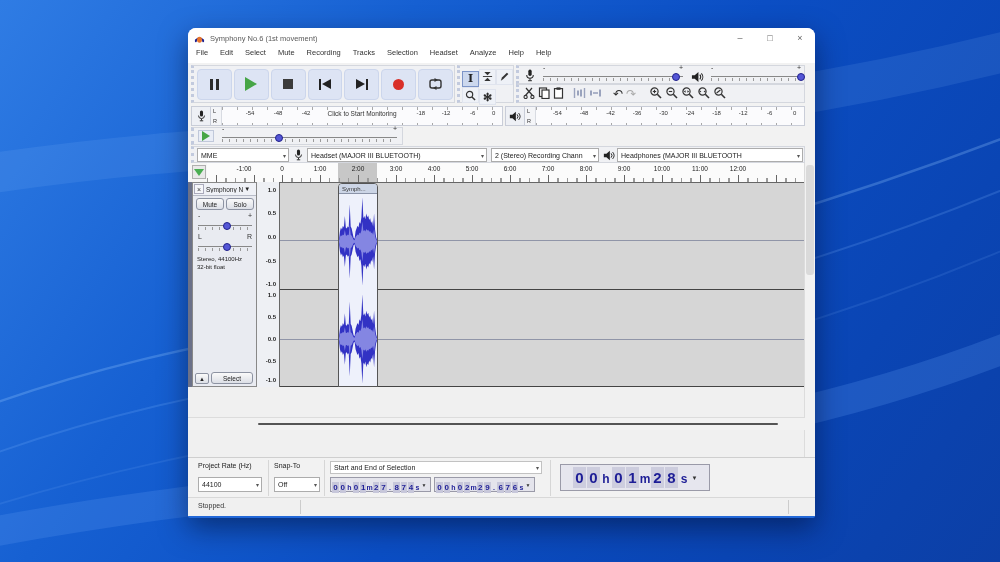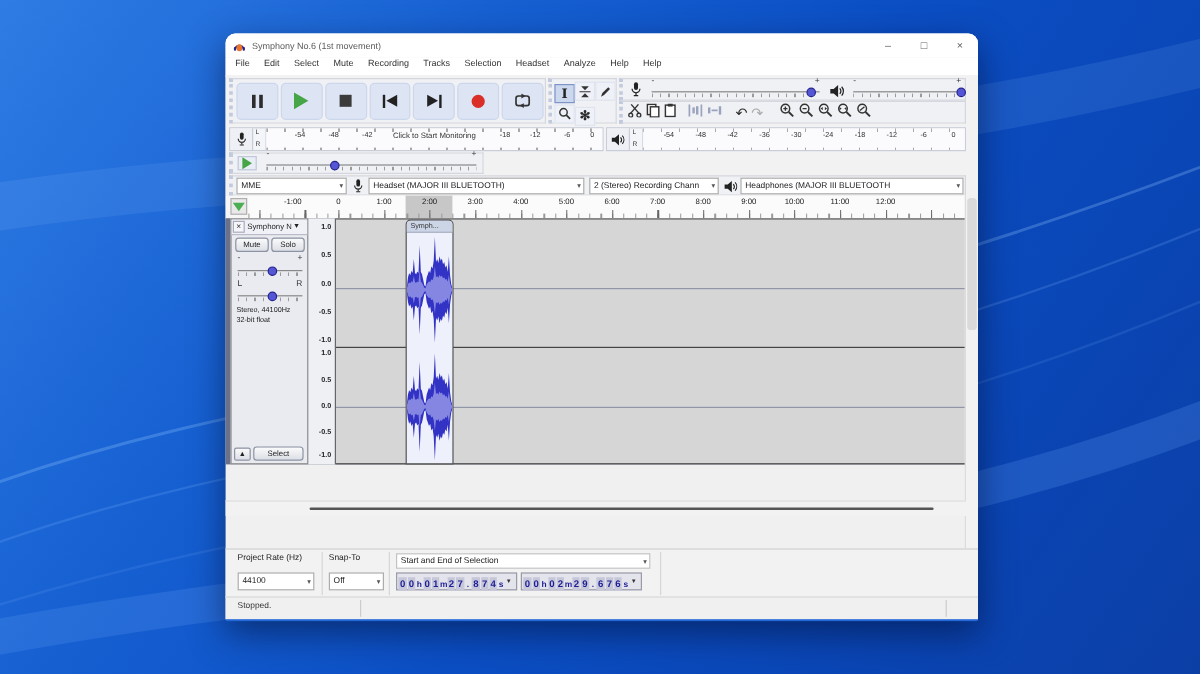--- a/index.html
+++ b/index.html
@@ -524,20 +524,24 @@
       </span>
       <span class="tfield" style="left:142px;top:19px;width:101px;">
         <span><span class="dg">0</span><span class="dg">0</span><span class="lt">h</span><span class="dg">0</span><span class="dg">1</span><span class="lt">m</span><span class="dg">2</span><span class="dg">7</span><span class="lt">.</span><span class="dg">8</span><span class="dg">7</span><span class="dg">4</span><span class="lt">s</span></span>
         <span class="fld-arr">▼</span>
       </span>
       <span class="tfield" style="left:246px;top:19px;width:101px;">
         <span><span class="dg">0</span><span class="dg">0</span><span class="lt">h</span><span class="dg">0</span><span class="dg">2</span><span class="lt">m</span><span class="dg">2</span><span class="dg">9</span><span class="lt">.</span><span class="dg">6</span><span class="dg">7</span><span class="dg">6</span><span class="lt">s</span></span>
         <span class="fld-arr">▼</span>
       </span>
       <span class="sb-sep" style="left:362px;"></span>
+      <div class="bigtime">
+        <span><span class="dg">0</span><span class="dg">0</span><span class="lt">h</span><span class="dg">0</span><span class="dg">1</span><span class="lt">m</span><span class="dg">2</span><span class="dg">8</span><span class="lt">s</span></span>
+        <span class="fld-arr">▼</span>
+      </div>
     </div>
 
     <div class="statusbar">
       <span class="status-text">Stopped.</span>
       <span class="st-sep" style="left:112px;"></span>
       <span class="st-sep" style="left:600px;"></span>
     </div>
 
   </div>
 </div>

